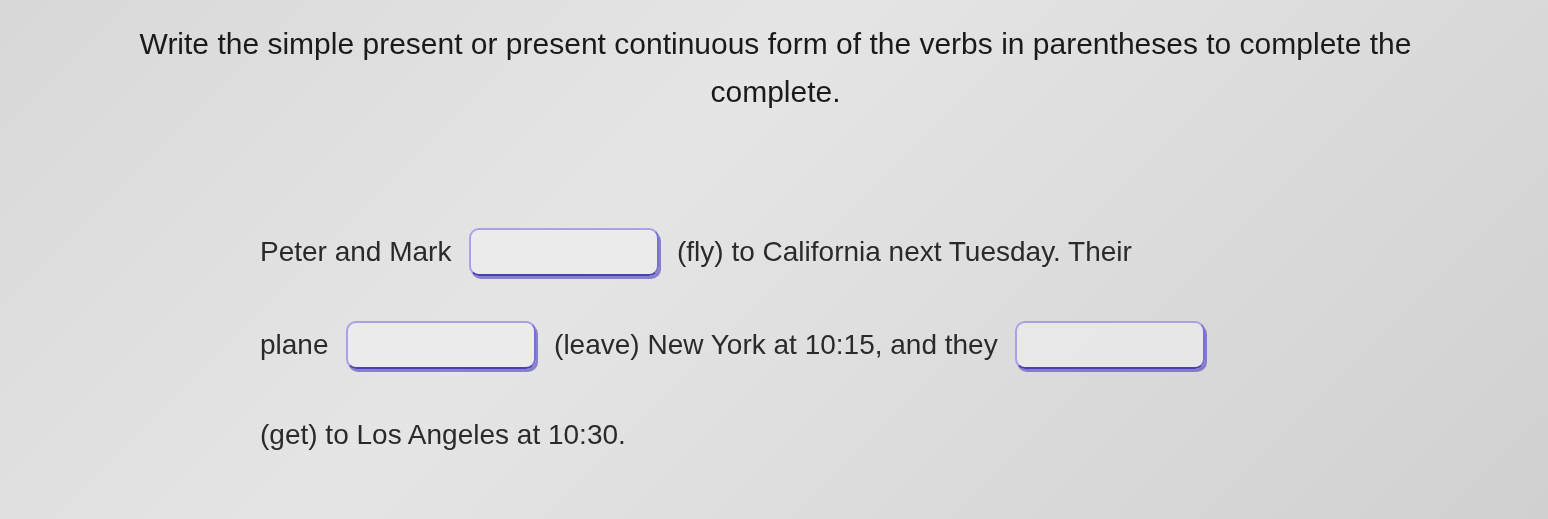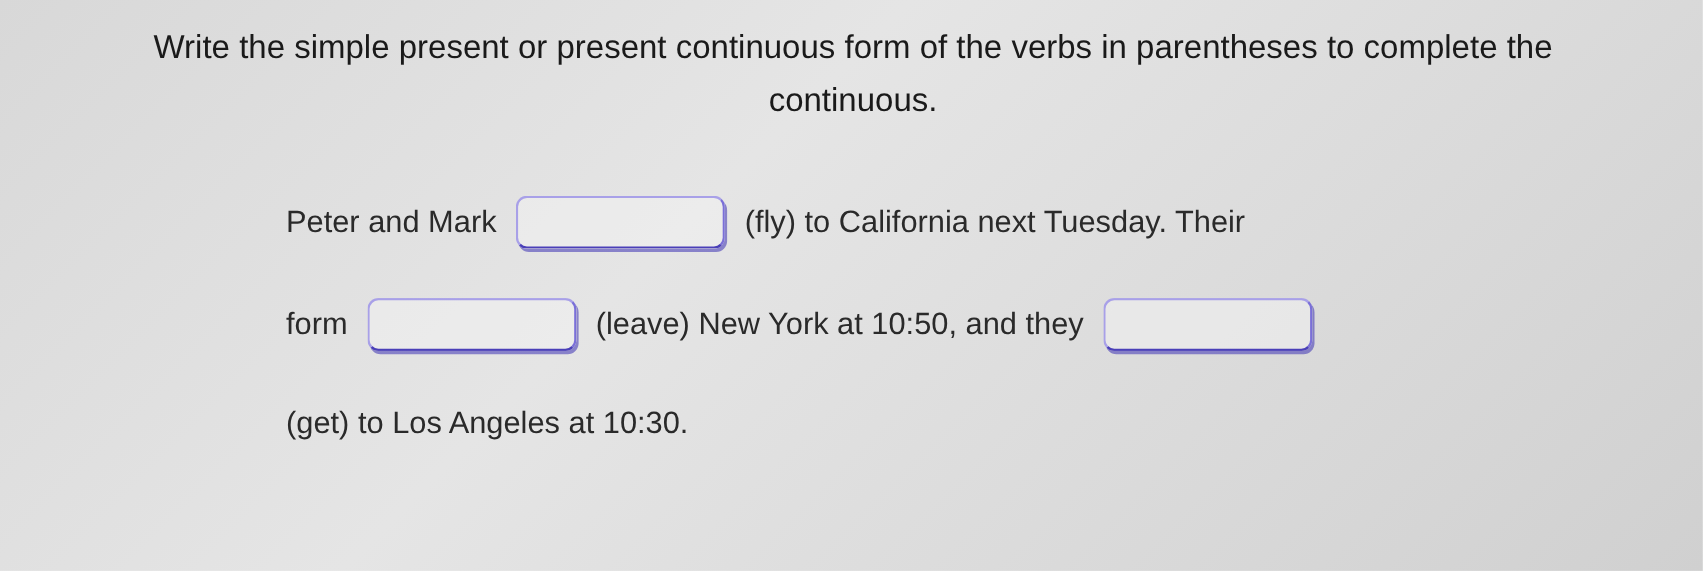--- a/index.html
+++ b/index.html
@@ -18,21 +18,21 @@
     .instructions {
       padding-top: 20px;
       text-align: center;
       font-size: 30px;
       line-height: 1.6;
       color: #1a1a1a;
       padding-left: 4px;
       padding-right: 1px;
     }
     .exercise-container {
-      margin-top: 62px;
+      margin-top: 112px;
       padding-left: 260px;
       padding-right: 116px;
     }
     .exercise-line {
       display: flex;
       align-items: center;
       flex-wrap: wrap;
       font-size: 28px;
       color: #2a2a2a;
       margin-bottom: 45px;
@@ -58,31 +58,31 @@
       outline: none;
       margin: 0 10px;
       vertical-align: middle;
     }
   </style>
 </head>
 <body>
 
 <div class="instructions">
   <div>Write the simple present or present continuous form of the verbs in parentheses to complete the</div>
-  <div>continuous.</div>
+  <div>complete.</div>
 </div>
 
 <div class="exercise-container">
   <div class="exercise-line">
     <span>Peter and Mark </span>
     <input type="text" class="blank-input" value="" style="">
     <span> (fly) to California next Tuesday. Their</span>
   </div>
   <div class="exercise-line">
-    <span>form </span>
+    <span>plane </span>
     <input type="text" class="blank-input" value="" style="">
-    <span> (leave) New York at 10:50, and they </span>
+    <span> (leave) New York at 10:15, and they </span>
     <input type="text" class="blank-input" value="" style="">
   </div>
   <div class="exercise-line">
     <span>(get) to Los Angeles at 10:30.</span>
   </div>
 </div>
 
 </body></html>

